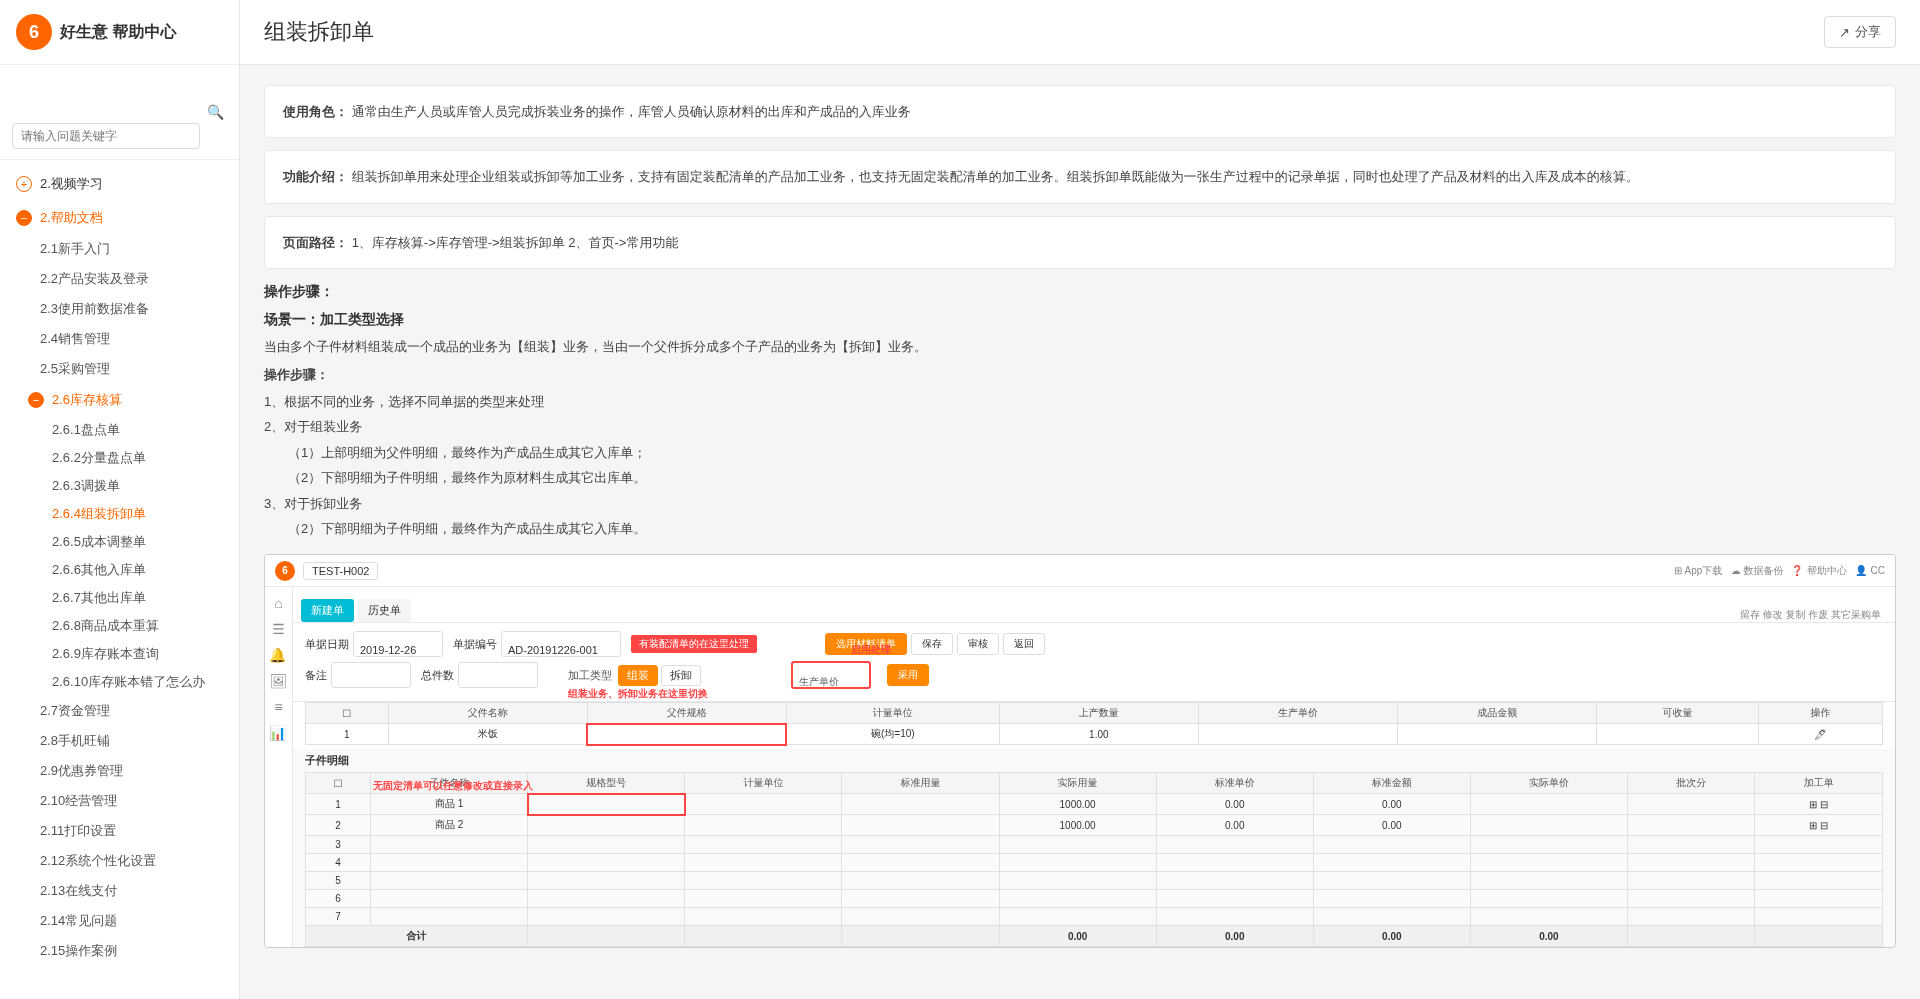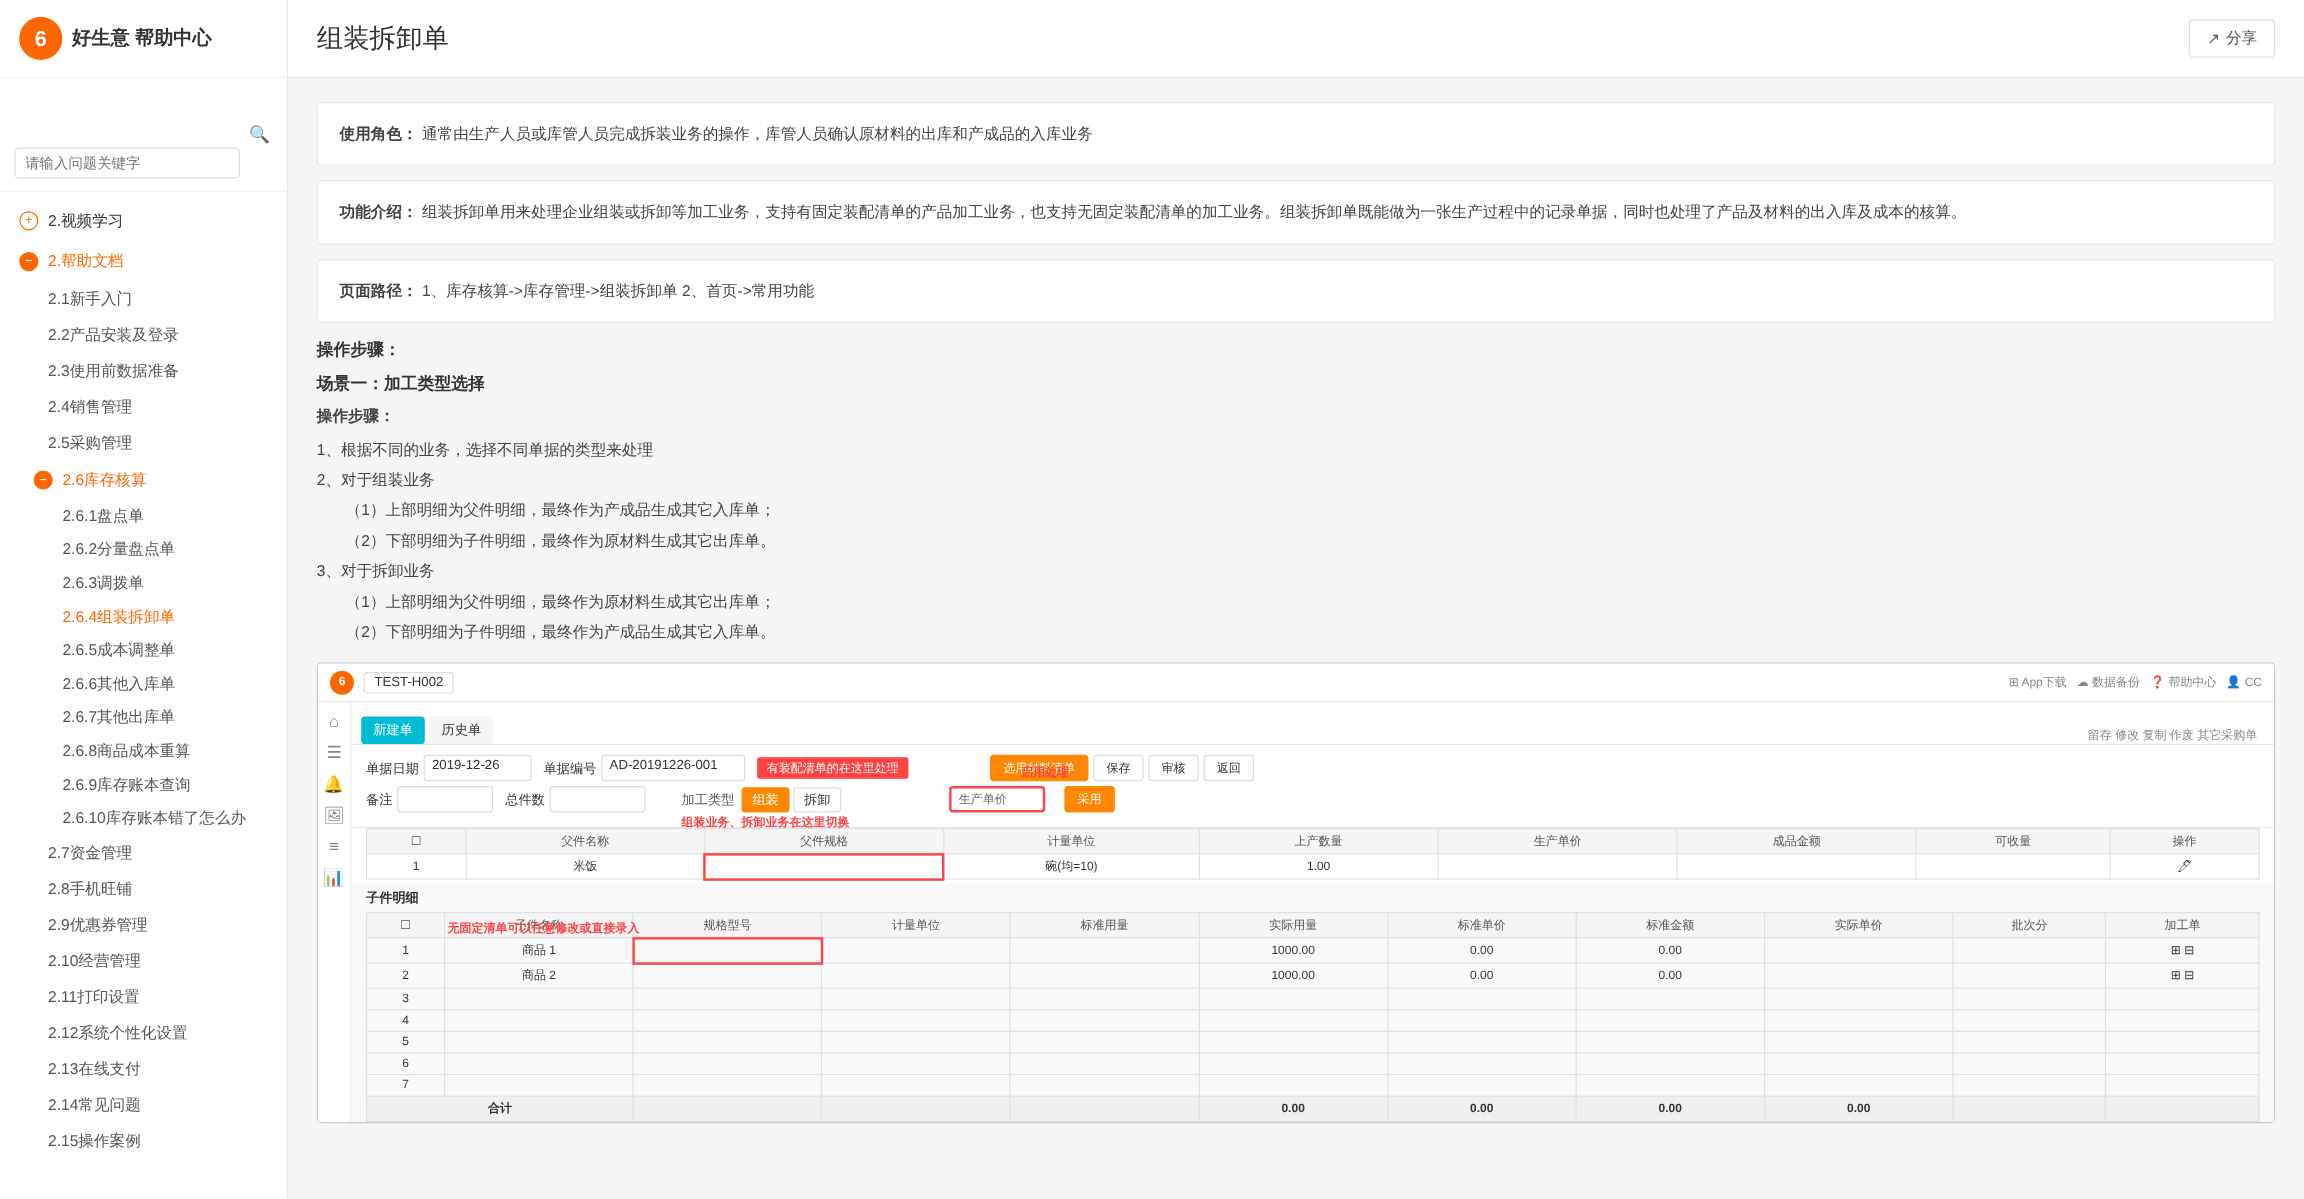--- a/index.html
+++ b/index.html
@@ -284,21 +284,21 @@
       color: #333;
     }
     .app-form-field {
       display: flex;
       align-items: center;
       gap: 4px;
     }
     .app-input-box {
       border: 1px solid #ddd;
       border-radius: 3px;
-      padding: 2px 6px;
+      padding: 12px 6px;
       font-size: 11px;
       min-width: 80px;
       height: 22px;
     }
     .app-btn {
       padding: 3px 10px;
       border-radius: 3px;
       font-size: 11px;
       cursor: pointer;
       border: 1px solid #ddd;
@@ -430,27 +430,27 @@
     </div>
 
     <div class="info-block">
       <span class="bold-text">页面路径：</span>
       <span>1、库存核算-&gt;库存管理-&gt;组装拆卸单 2、首页-&gt;常用功能</span>
     </div>
 
     <div style="margin-top: 14px;">
       <div class="section-title">操作步骤：</div>
       <div class="scenario-title">场景一：加工类型选择</div>
+      <div class="content-text">当由多个子件材料组装成一个成品的业务为【组装】业务，当由一个父件拆分成多个子产品的业务为【拆卸】业务。</div>
       <div class="content-text bold-text">操作步骤：</div>
       <div class="step-item">1、根据不同的业务，选择不同单据的类型来处理</div>
       <div class="step-item">2、对于组装业务</div>
       <div class="sub-step-item">（1）上部明细为父件明细，最终作为产成品生成其它入库单；</div>
       <div class="sub-step-item">（2）下部明细为子件明细，最终作为原材料生成其它出库单。</div>
       <div class="step-item">3、对于拆卸业务</div>
-      <div class="sub-step-item">（1）上部明细为父件明细，最终作为原材料生成其它出库单；</div>
       <div class="sub-step-item">（2）下部明细为子件明细，最终作为产成品生成其它入库单。</div>
     </div>
 
     <div class="app-screenshot" style="margin-top:14px; border:1px solid #ccc; border-radius:4px; position:relative; background:#f5f5f5;">
 
       <div class="app-top-bar">
         <div class="app-logo-small">6</div>
         <div class="app-company-id">TEST-H002</div>
         <span style="flex:1;"></span>
         <span style="font-size:10px; color:#888;">⊞ App下载 &nbsp; ☁ 数据备份 &nbsp; ❓ 帮助中心 &nbsp; 👤 CC</span>

